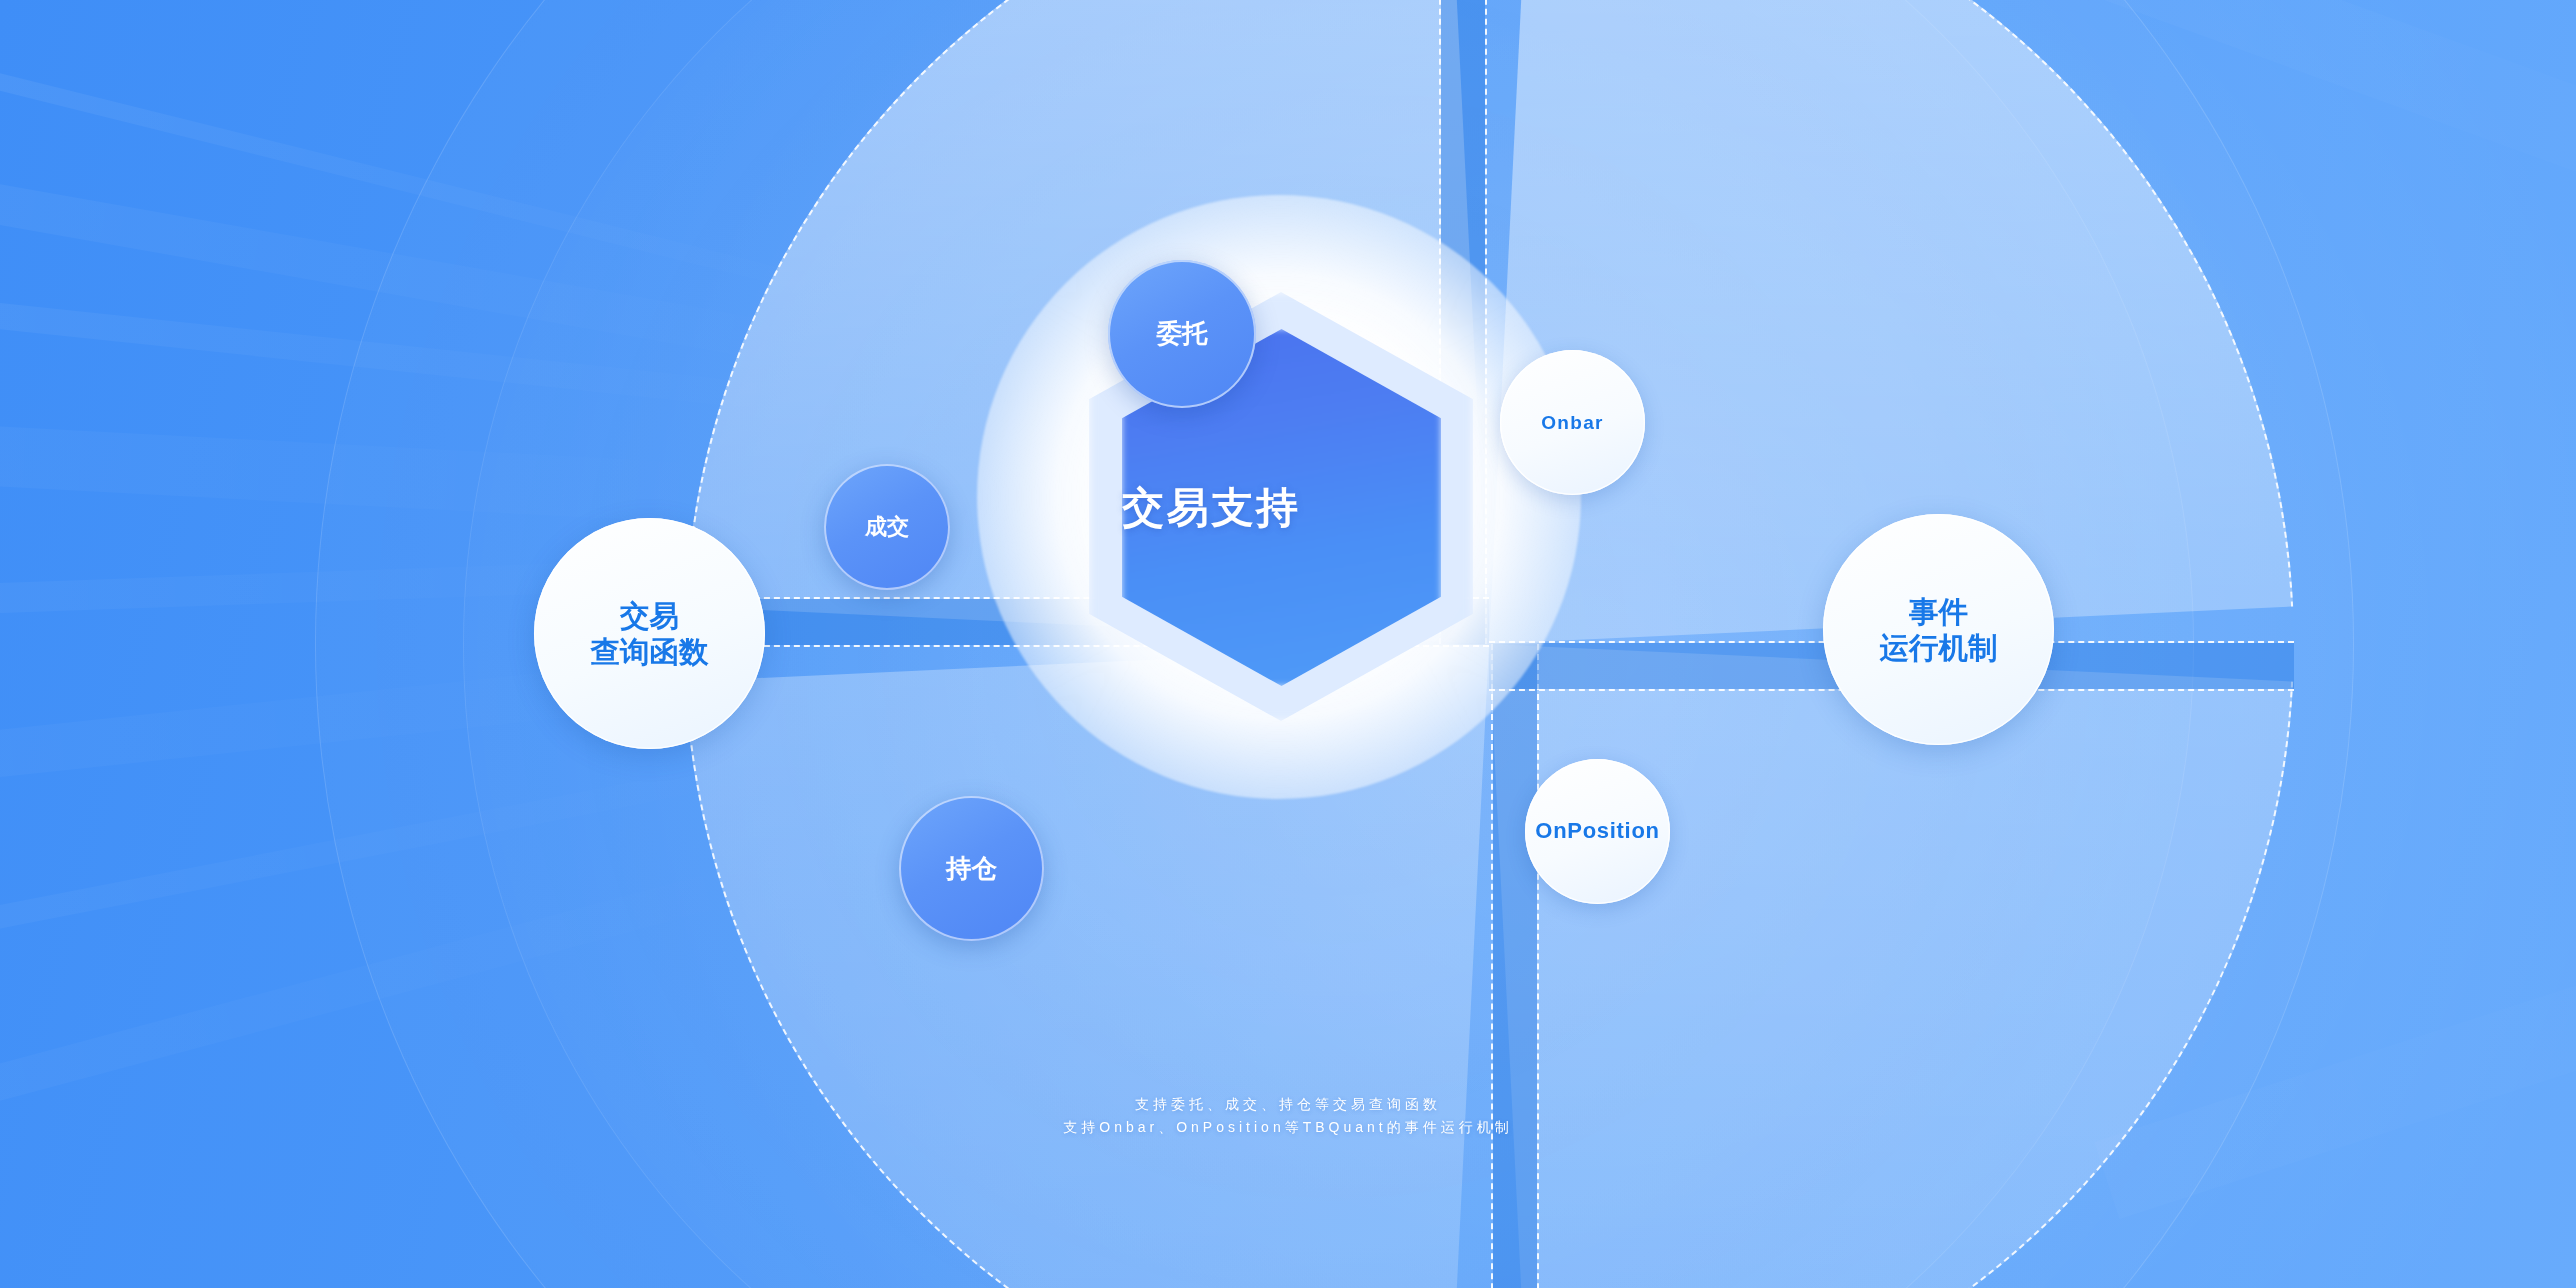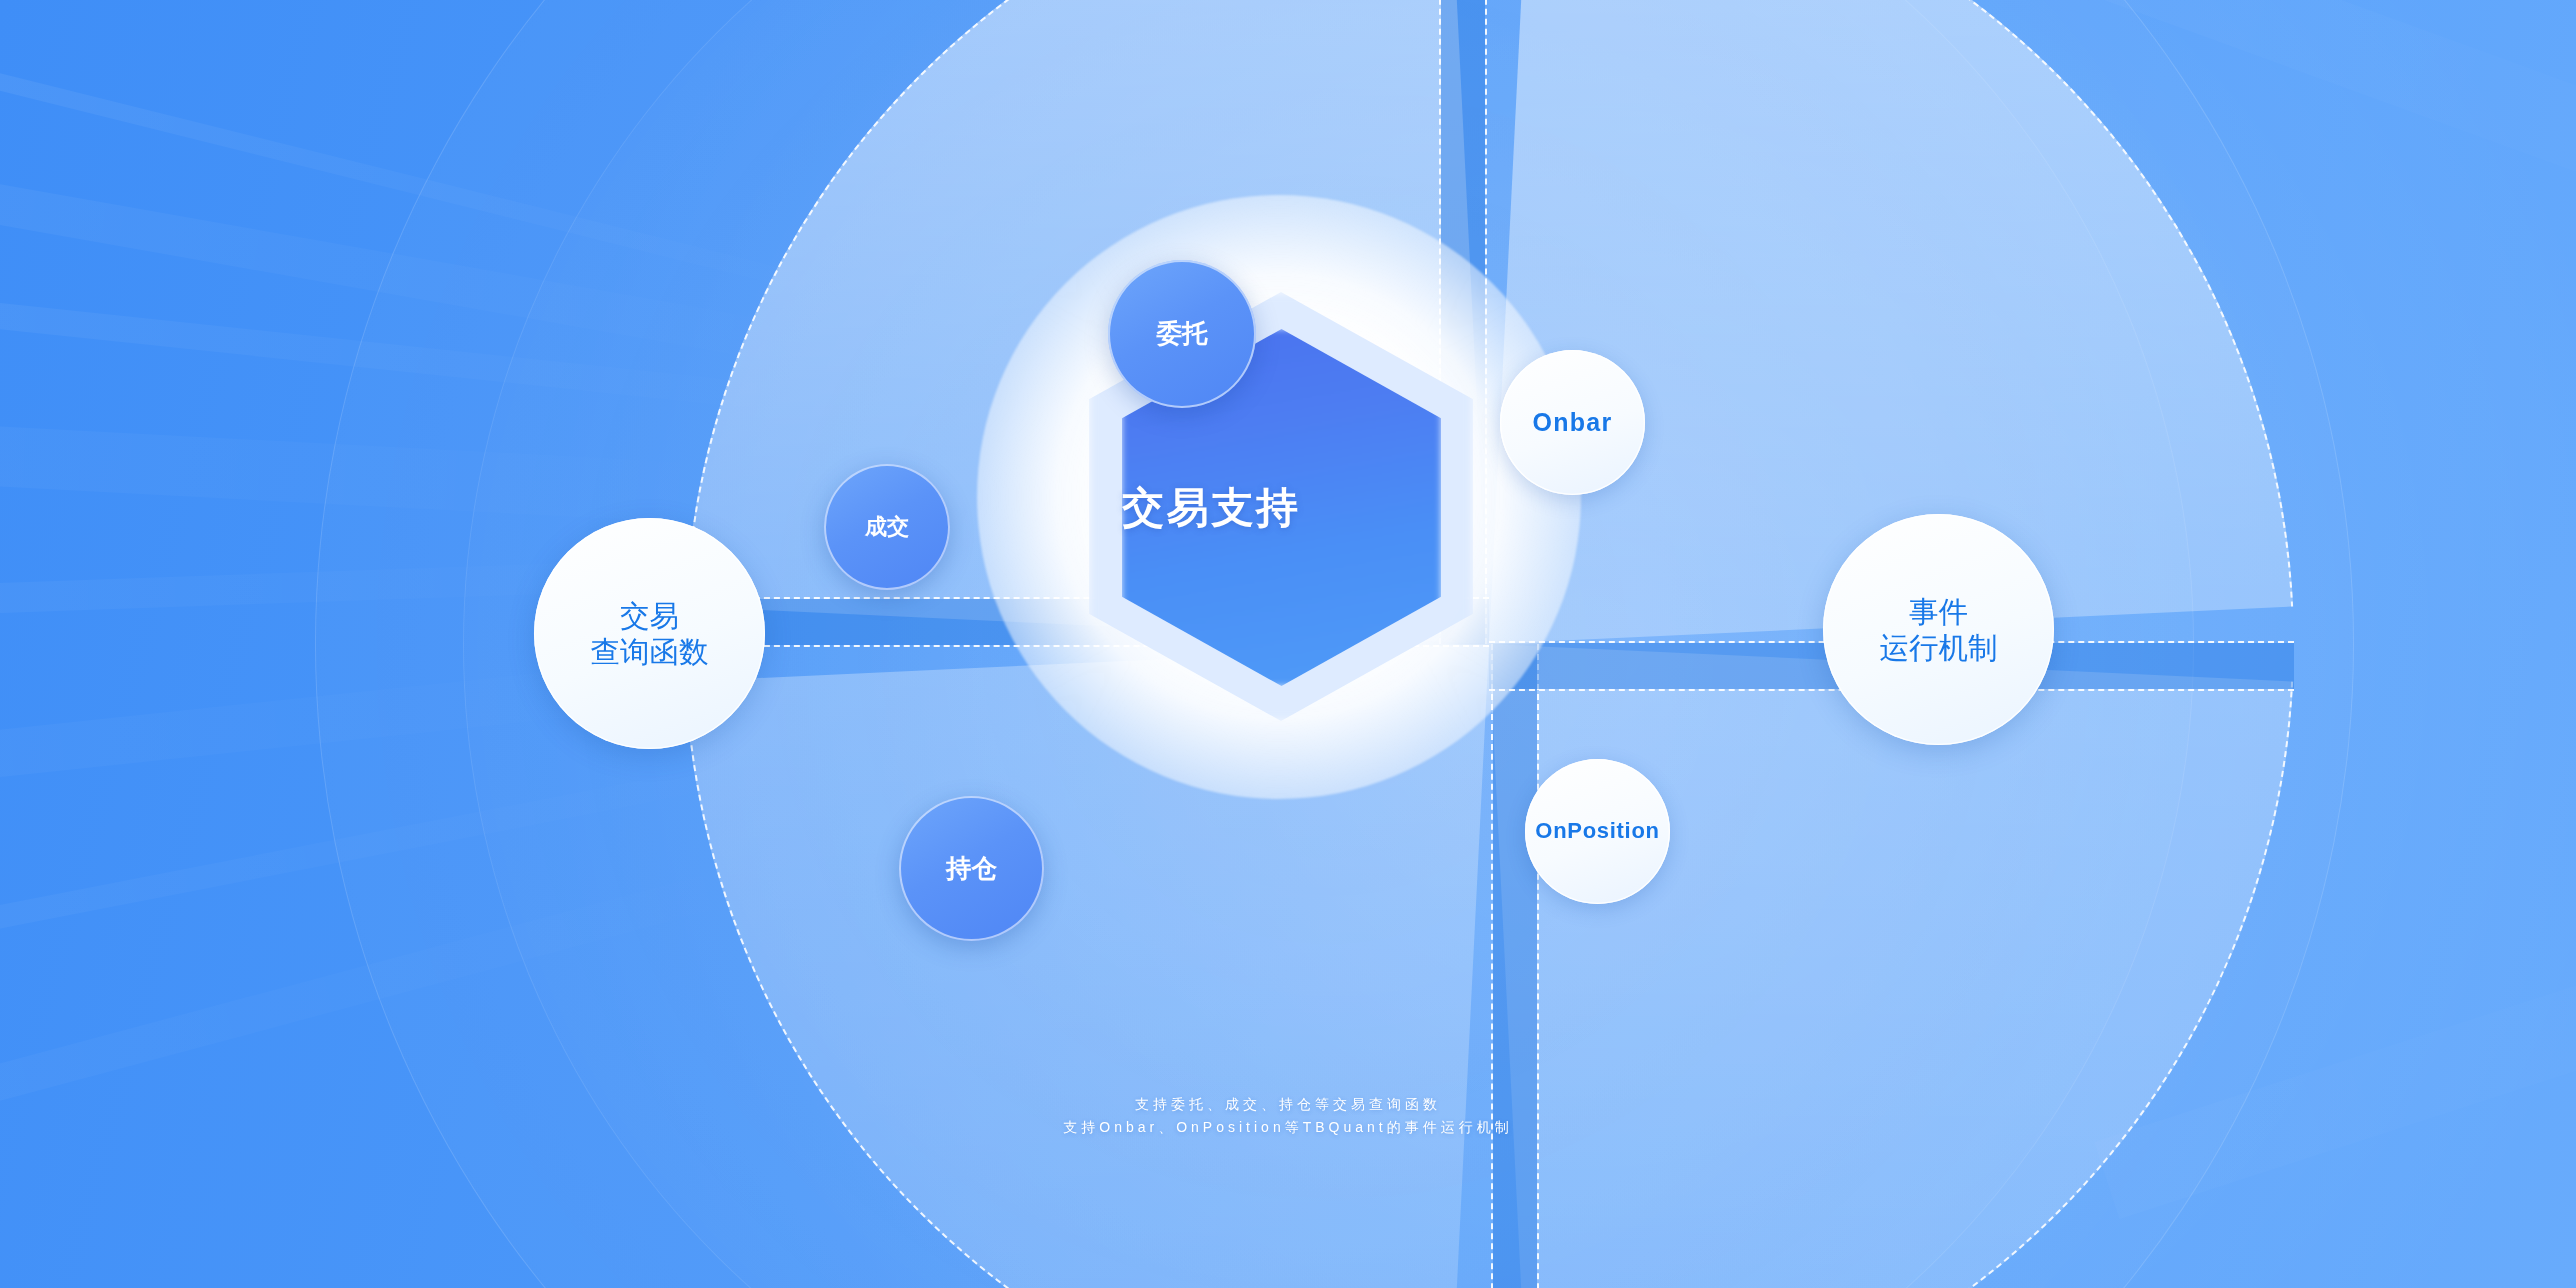--- a/index.html
+++ b/index.html
@@ -73,21 +73,21 @@
     text-shadow:0 1.3px 6.7px rgba(40,80,180,0.35);
   }
   
   .node{
     position:absolute;border-radius:50%;
     display:flex;flex-direction:column;align-items:center;justify-content:center;
     text-align:center;line-height:1.22;
   }
   .node.big{
     background:linear-gradient(160deg,#ffffff 0%,#f6fbff 55%,#eaf4ff 100%);
-    color:#1878e8;font-weight:normal;
+    color:#1878e8;font-weight:bold;
     box-shadow:0 6.7px 27px rgba(25,80,170,0.22), inset 0 0 0 1.3px rgba(255,255,255,0.9);
     text-align:right;
   }
   .node.white{
     background:linear-gradient(160deg,#ffffff 0%,#f7fbff 55%,#e9f3ff 100%);
     color:#1878e8;font-weight:bold;
     box-shadow:0 5.4px 20px rgba(25,80,170,0.20), inset 0 0 0 1.3px rgba(255,255,255,0.9);
   }
   .node.blue{
     background:linear-gradient(150deg,#6ea6fb 0%,#5b93f8 45%,#4f86f5 100%);
@@ -189,21 +189,21 @@
   </div>
 
   <div class="node blue" style="left:824px;top:464px;width:126px;height:126px;font-size:22px;">
     <span class="ln">成交</span>
   </div>
 
   <div class="node blue" style="left:899px;top:796px;width:145px;height:145px;font-size:25.5px;">
     <span class="ln">持仓</span>
   </div>
 
-  <div class="node white" style="left:1500px;top:350px;width:145px;height:145px;font-size:25px;letter-spacing:1.3px;">
+  <div class="node white" style="left:1500px;top:350px;width:145px;height:145px;font-size:19px;letter-spacing:1.3px;">
     <span class="ln">Onbar</span>
   </div>
 
   <div class="node white" style="left:1525px;top:759px;width:145px;height:145px;font-size:22px;letter-spacing:0.7px;">
     <span class="ln">OnPosition</span>
   </div>
 
   <div id="caption">
     <span class="cl">支持委托、成交、持仓等交易查询函数</span>
     <span class="cl">支持Onbar、OnPosition等TBQuant的事件运行机制</span>

